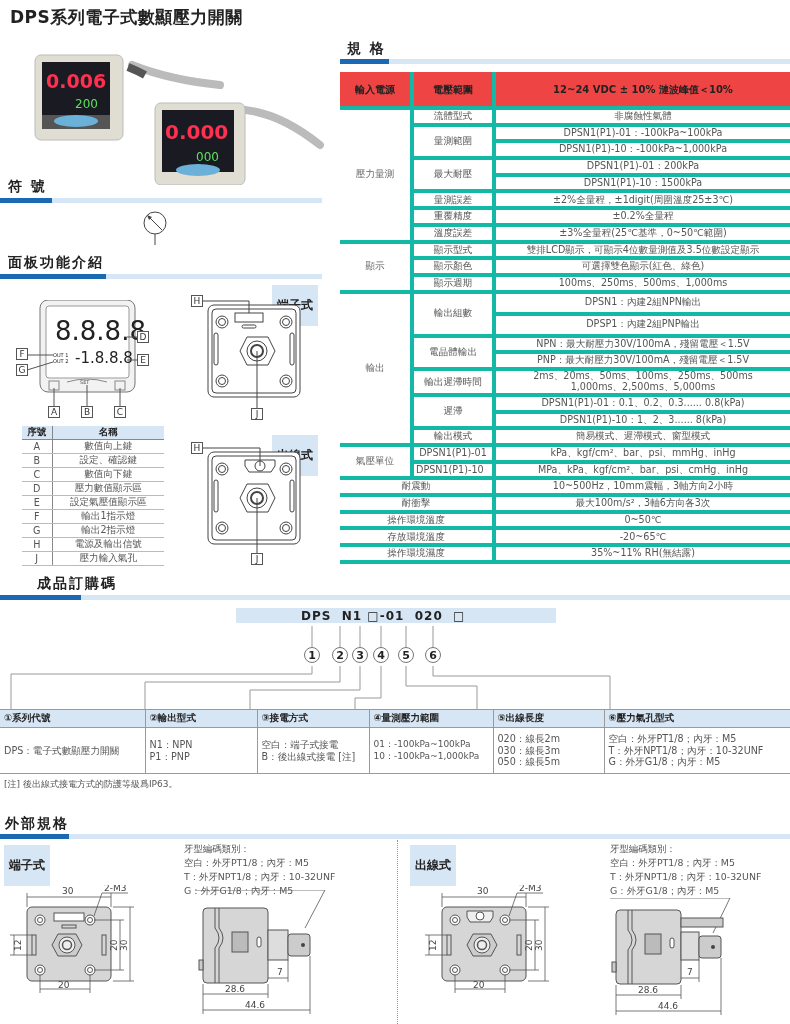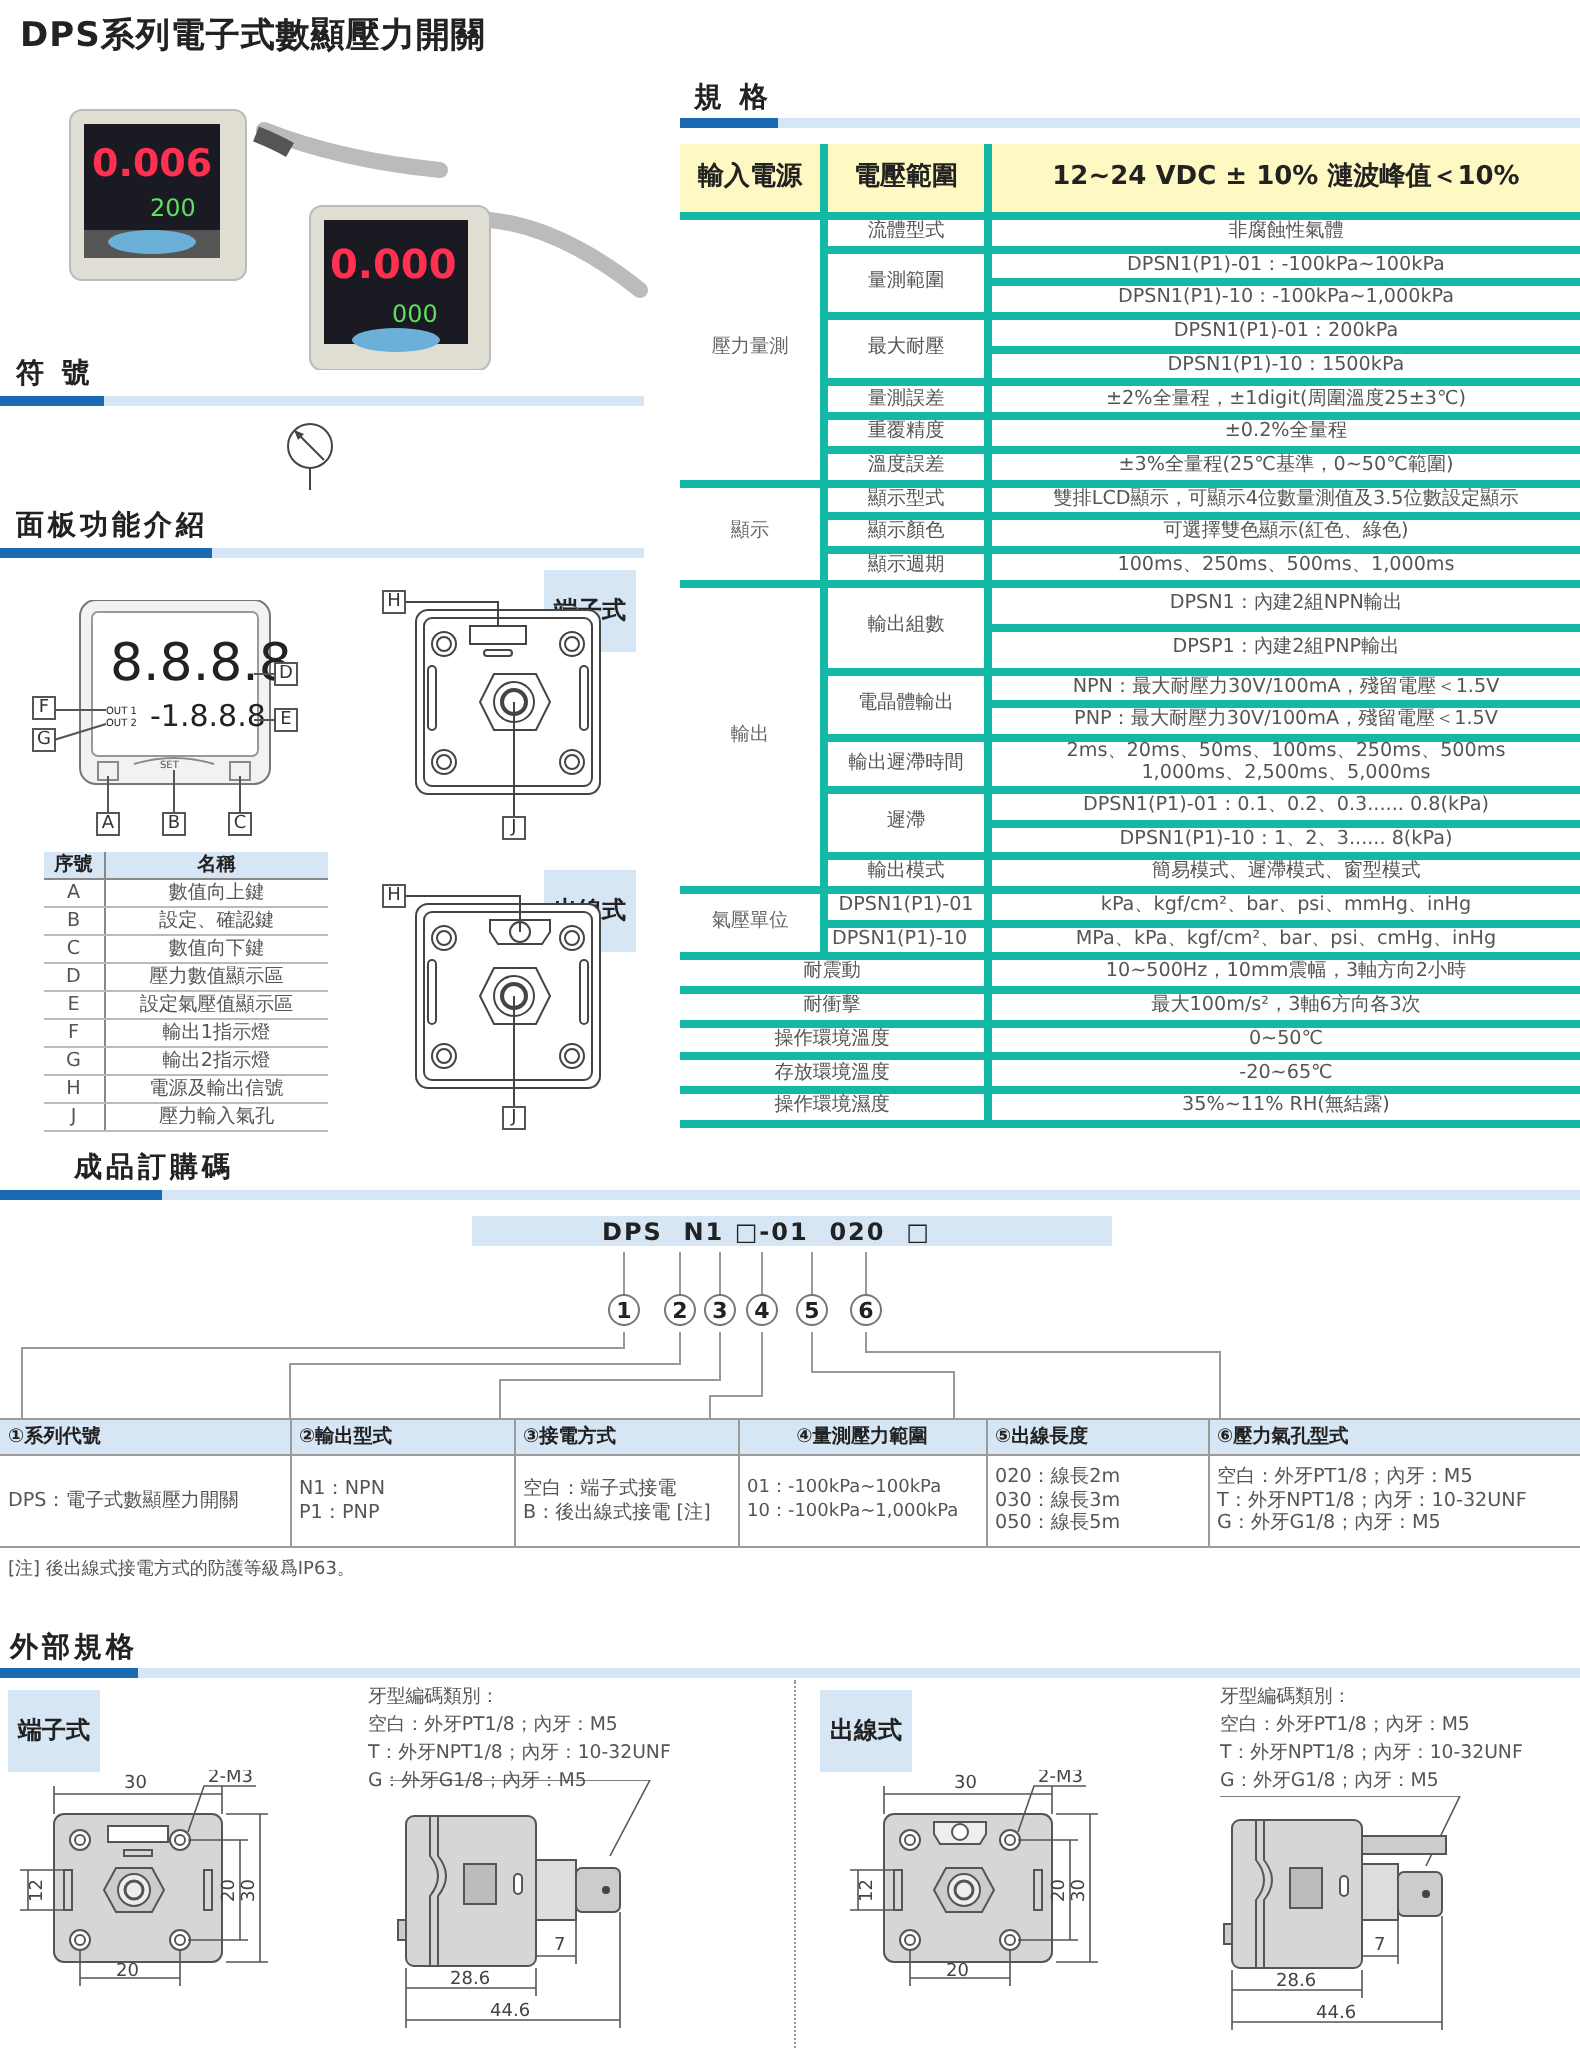--- a/index.html
+++ b/index.html
@@ -6,21 +6,21 @@
   body { width: 790px; height: 1024px; background: #fff; font-family: "DejaVu Sans", "Liberation Sans", sans-serif; color: #333; position: relative; overflow: hidden; }
   .abs { position: absolute; }
   .doc-title { left: 10px; top: 6px; font-size: 17px; font-weight: bold; color: #222; letter-spacing: 0.5px; }
   .sec-title { font-size: 14px; font-weight: bold; color: #222; letter-spacing: 2px; }
   .sec-bar { height: 5px; background: #d7e6f4; }
   .sec-bar .blue { height: 100%; background: #1a69b2; }
   .tag { background: #d7e6f4; font-size: 12px; font-weight: bold; color: #222; padding: 12px 5px; }
   table { border-collapse: collapse; }
   .spec td, .spec th { border: 4px solid #14b8a6; font-size: 9.6px; text-align: center; color: #555; padding: 0 2px; height: 16.7px; line-height: 1.1; }
   .spec { border-top: none; }
-  .spec th { background: #fef9c3; color: #222; font-weight: bold; font-size: 13px; height: 36px; border-top: none; }
+  .spec th { background: #ef4444; color: #222; font-weight: bold; font-size: 10px; height: 36px; border-top: none; }
   .spec td.grp { color: #666; }
   .spec td:first-child, .spec th:first-child { border-left: none; }
   .spec td:last-child, .spec th:last-child { border-right: none; }
   .legend td, .legend th { border-bottom: 1px solid #bbb; font-size: 9.6px; text-align: center; color: #555; height: 12.3px; padding: 0; }
   .legend th { background: #d7e6f4; color: #222; font-weight: bold; border-bottom: 1px solid #888; }
   .legend td:first-child, .legend th:first-child { border-right: 1px solid #888; }
   .order td, .order th { border: 1px solid #9a9a9a; font-size: 9.6px; color: #555; text-align: left; padding: 2px 4px; }
   .order th { background: #d7e6f4; color: #222; font-weight: bold; height: 17px; }
   .order td { height: 46px; vertical-align: middle; line-height: 1.25; }
   .order td:first-child, .order th:first-child { border-left: none; }
@@ -355,21 +355,21 @@
 <div class="abs circle" style="left:373px; top:647px;">4</div>
 <div class="abs circle" style="left:398px; top:647px;">5</div>
 <div class="abs circle" style="left:425px; top:647px;">6</div>
 
 <table class="abs order" style="left:0; top:709px; width:790px;padding-left:48px;">
   <tbody>
       <tr>
     <th style="width:145px;">①系列代號</th>
     <th style="width:112px;">②輸出型式</th>
     <th style="width:112px;">③接電方式</th>
-    <th style="width:124px;text-align:center;">④量測壓力範圍</th>
+    <th style="width:124px;">④量測壓力範圍</th>
     <th style="width:111px;">⑤出線長度</th>
     <th>⑥壓力氣孔型式</th>
   </tr>
   <tr>
     <td style="white-space:pre-line;">DPS：電子式數顯壓力開關</td>
     <td style="white-space:pre-line;">N1：NPN
 P1：PNP</td>
     <td style="white-space:pre-line;">空白：端子式接電
 B：後出線式接電 [注]</td>
     <td style="white-space:pre-line; font-size:9px;">01：-100kPa~100kPa

